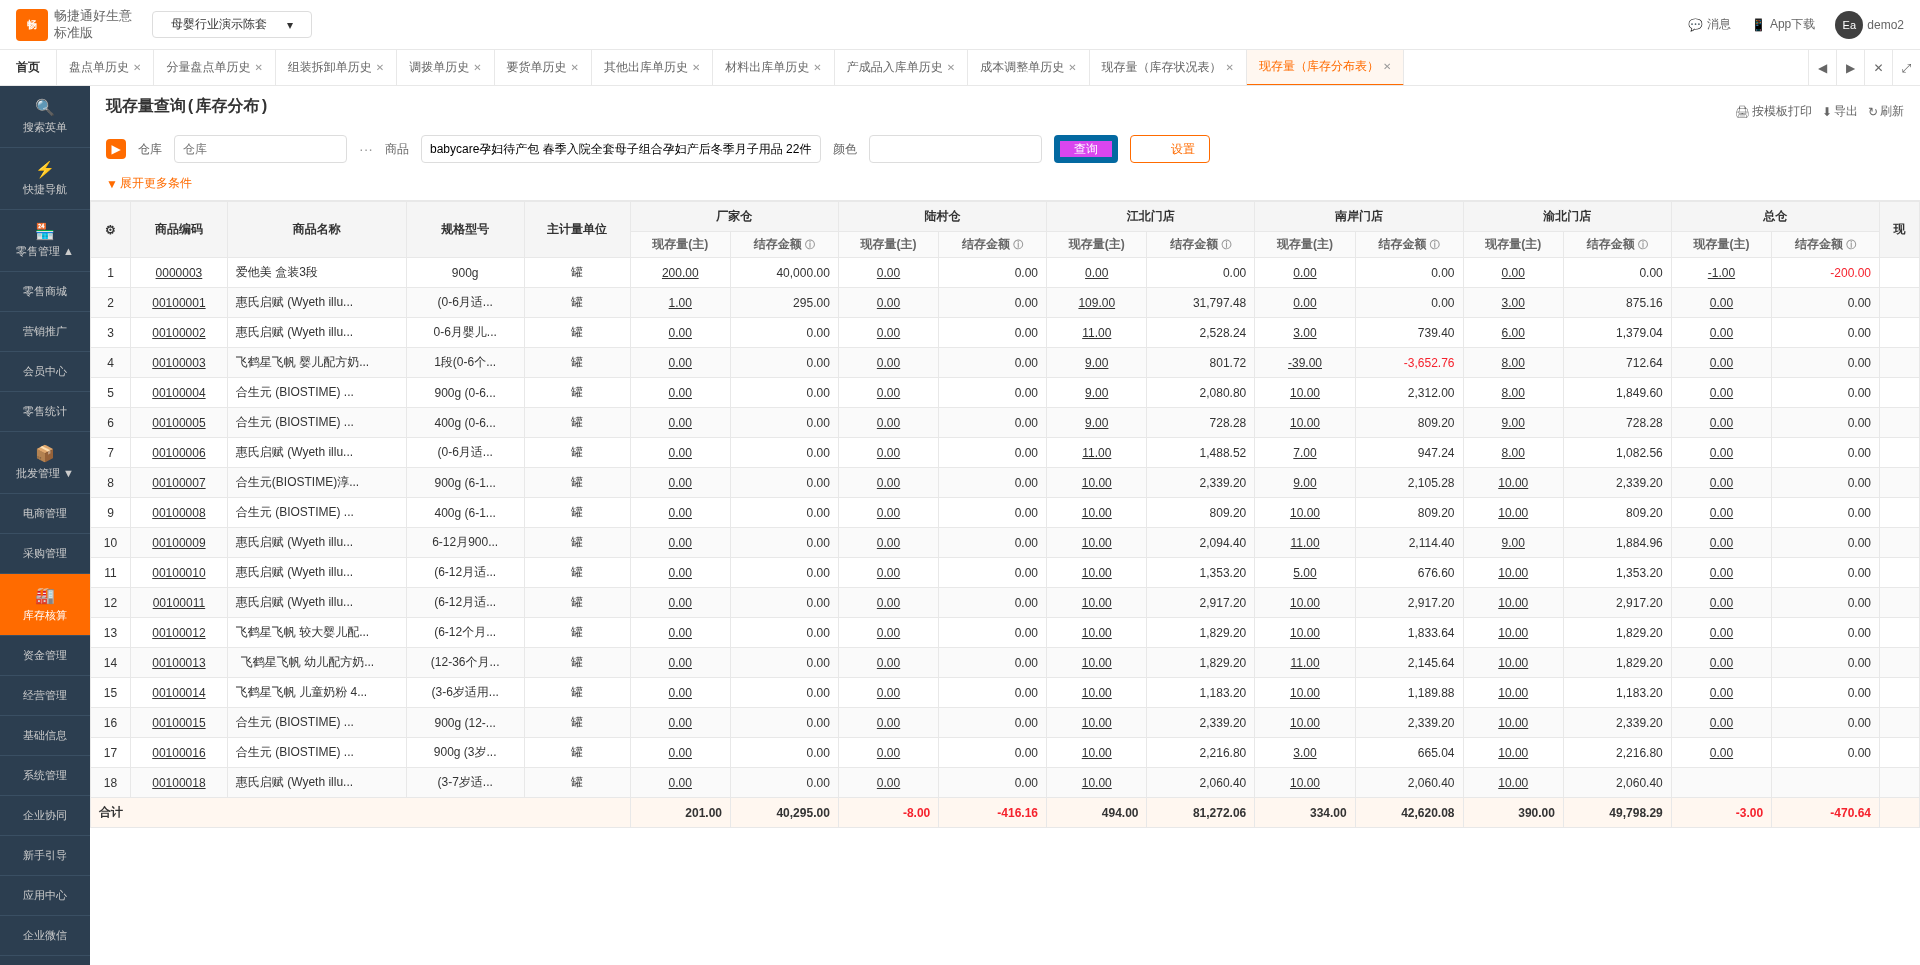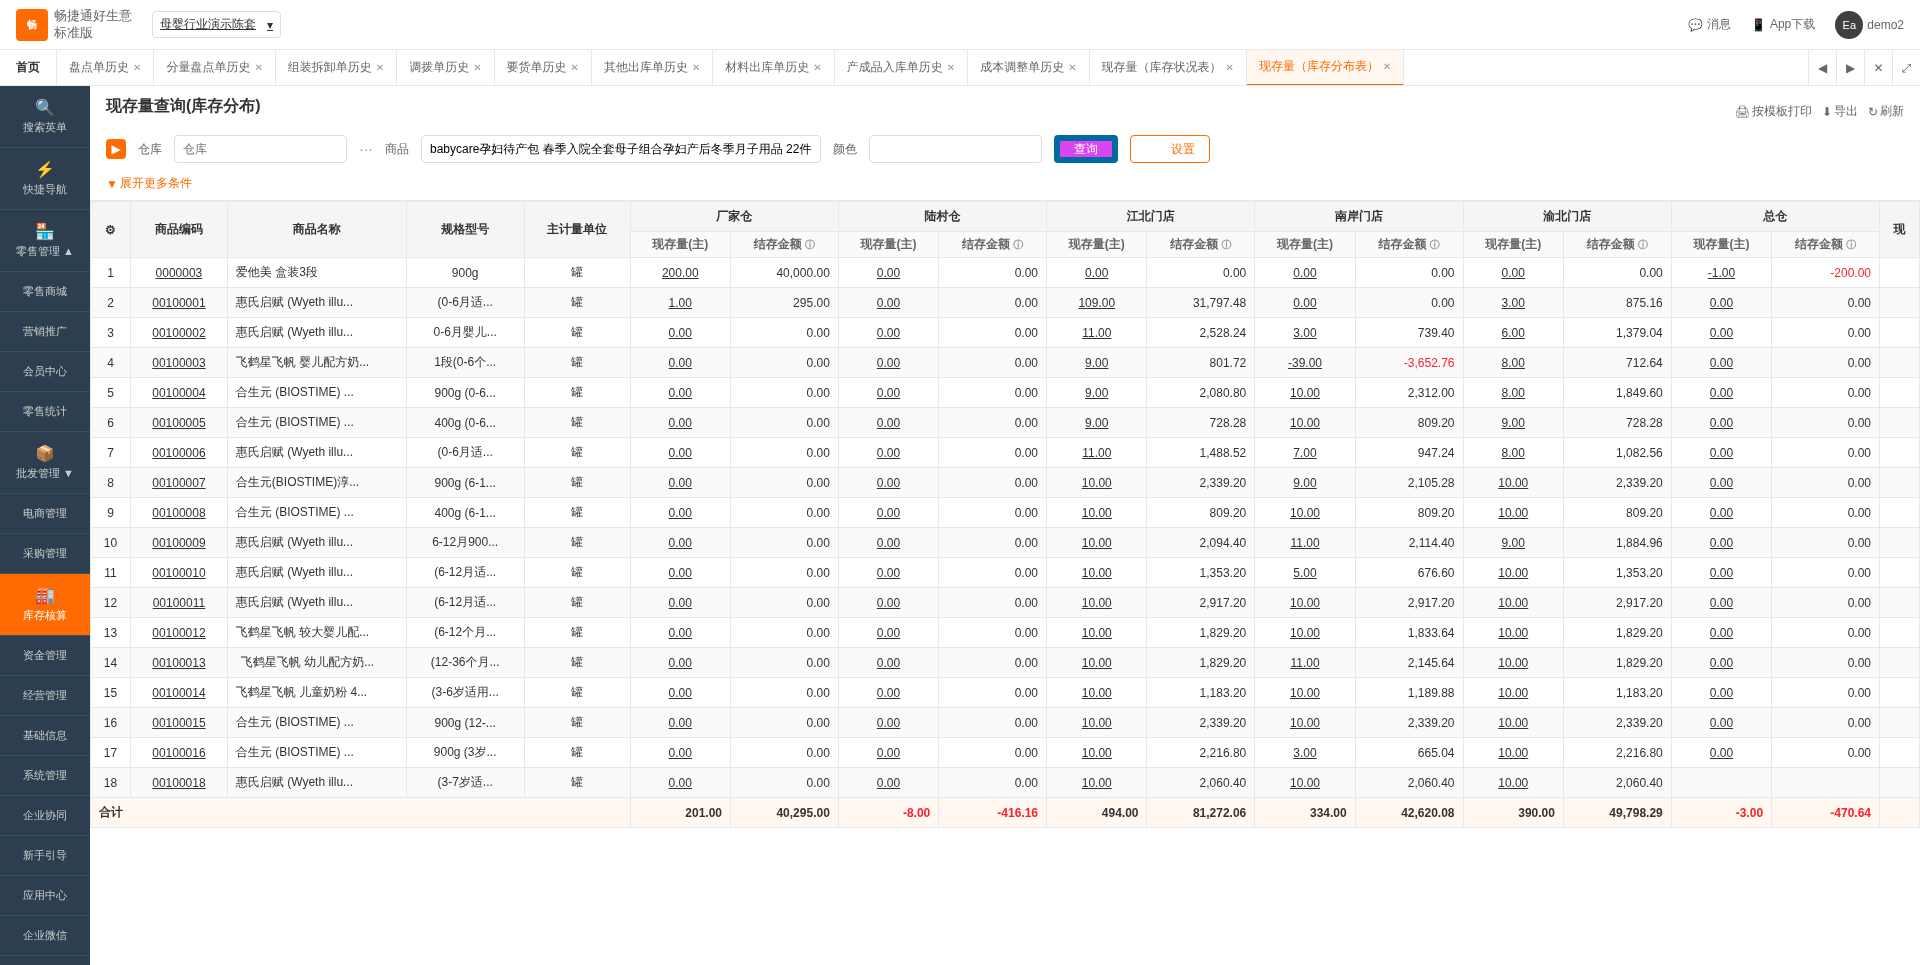--- a/index.html
+++ b/index.html
@@ -3,21 +3,21 @@
   <meta charset="utf-8">
   <style>
     * { box-sizing: border-box; margin: 0; padding: 0; }
     body { font-family: 'Microsoft YaHei', Arial, sans-serif; font-size: 12px; background: #f0f2f5; color: #333; overflow: hidden; height: 965px; display: flex; flex-direction: column; }
 
     
     .top-bar { height: 50px; background: #fff; display: flex; align-items: center; padding: 0 16px; border-bottom: 1px solid #e8e8e8; flex-shrink: 0; }
     .logo { display: flex; align-items: center; gap: 6px; margin-right: 20px; }
     .logo-icon { width: 32px; height: 32px; background: #ff6b00; border-radius: 4px; display: flex; align-items: center; justify-content: center; color: #fff; font-size: 10px; font-weight: bold; }
     .logo-text { font-size: 13px; color: #666; line-height: 1.3; }
-    .store-selector { display: flex; align-items: center; gap: 11px; padding: 4px 7px; border: 1px solid #ddd; border-radius: 4px; cursor: pointer; font-size: 12px; color: #333; text-decoration: underline; }
+    .store-selector { display: flex; align-items: center; gap: 20px; padding: 4px 18px; border: 1px solid #ddd; border-radius: 4px; cursor: pointer; font-size: 12px; color: #333; }
     .top-bar-right { margin-left: auto; display: flex; align-items: center; gap: 20px; }
     .top-bar-right-item { display: flex; align-items: center; gap: 4px; color: #666; cursor: pointer; font-size: 12px; }
     .avatar { width: 28px; height: 28px; border-radius: 50%; background: #404040; display: flex; align-items: center; justify-content: center; color: #fff; font-size: 11px; }
 
     
     .nav-tabs { height: 36px; background: #fff; display: flex; align-items: center; border-bottom: 1px solid #e8e8e8; flex-shrink: 0; overflow: hidden; }
     .nav-tab { display: flex; align-items: center; gap: 4px; padding: 0 12px; height: 36px; font-size: 12px; color: #666; cursor: pointer; border-right: 1px solid #e8e8e8; white-space: nowrap; flex-shrink: 0; }
     .nav-tab.active { color: #ff6b00; background: #fff7f0; border-bottom: 2px solid #ff6b00; }
     .nav-tab .close-icon { color: #999; font-size: 10px; }
     .nav-tab-home { padding: 0 16px; font-weight: bold; color: #333; }
@@ -31,21 +31,21 @@
     .sidebar { width: 90px; background: #2c3e50; flex-shrink: 0; display: flex; flex-direction: column; overflow-y: auto; }
     .sidebar-item { padding: 12px 8px; text-align: center; color: #ccc; cursor: pointer; font-size: 11px; border-bottom: 1px solid #3a4f63; }
     .sidebar-item.active { background: #ff6b00; color: #fff; }
     .sidebar-item-icon { font-size: 16px; margin-bottom: 3px; }
 
     
     .content-area { flex: 1; display: flex; flex-direction: column; overflow: hidden; background: #f0f2f5; }
 
     
     .page-header { background: #fff; padding: 10px 16px 0; border-bottom: 1px solid #e8e8e8; flex-shrink: 0; }
-    .page-title { font-size: 16px; font-weight: bold; color: #333; margin-bottom: 10px; }
+    .page-title { font-size: 16px; font-weight: bold; color: #333; margin-bottom: 10px; font-family: Liberation Mono, monospace; }
     .filter-row { display: flex; align-items: center; gap: 12px; padding: 8px 0; flex-wrap: wrap; }
     .filter-label { color: #666; font-size: 12px; white-space: nowrap; }
     .filter-input { border: 1px solid #ddd; border-radius: 4px; padding: 4px 8px; font-size: 12px; height: 28px; min-width: 80px; }
     .filter-input-long { min-width: 400px; }
     .filter-input-medium { min-width: 160px; }
     .expand-btn { color: #ff6b00; cursor: pointer; font-size: 12px; display: flex; align-items: center; gap: 2px; }
     .page-header-top { display: flex; align-items: center; justify-content: space-between; }
     .btn { padding: 4px 14px; border-radius: 4px; cursor: pointer; font-size: 12px; height: 28px; display: flex; align-items: center; }
     .btn-primary { background: #d946ef; color: #fff; border: 6px solid #0369a1; }
     .btn-orange-outline { background: #fff; color: #ff6b00; border: 1px solid #ff6b00; padding-left: 40px; }

